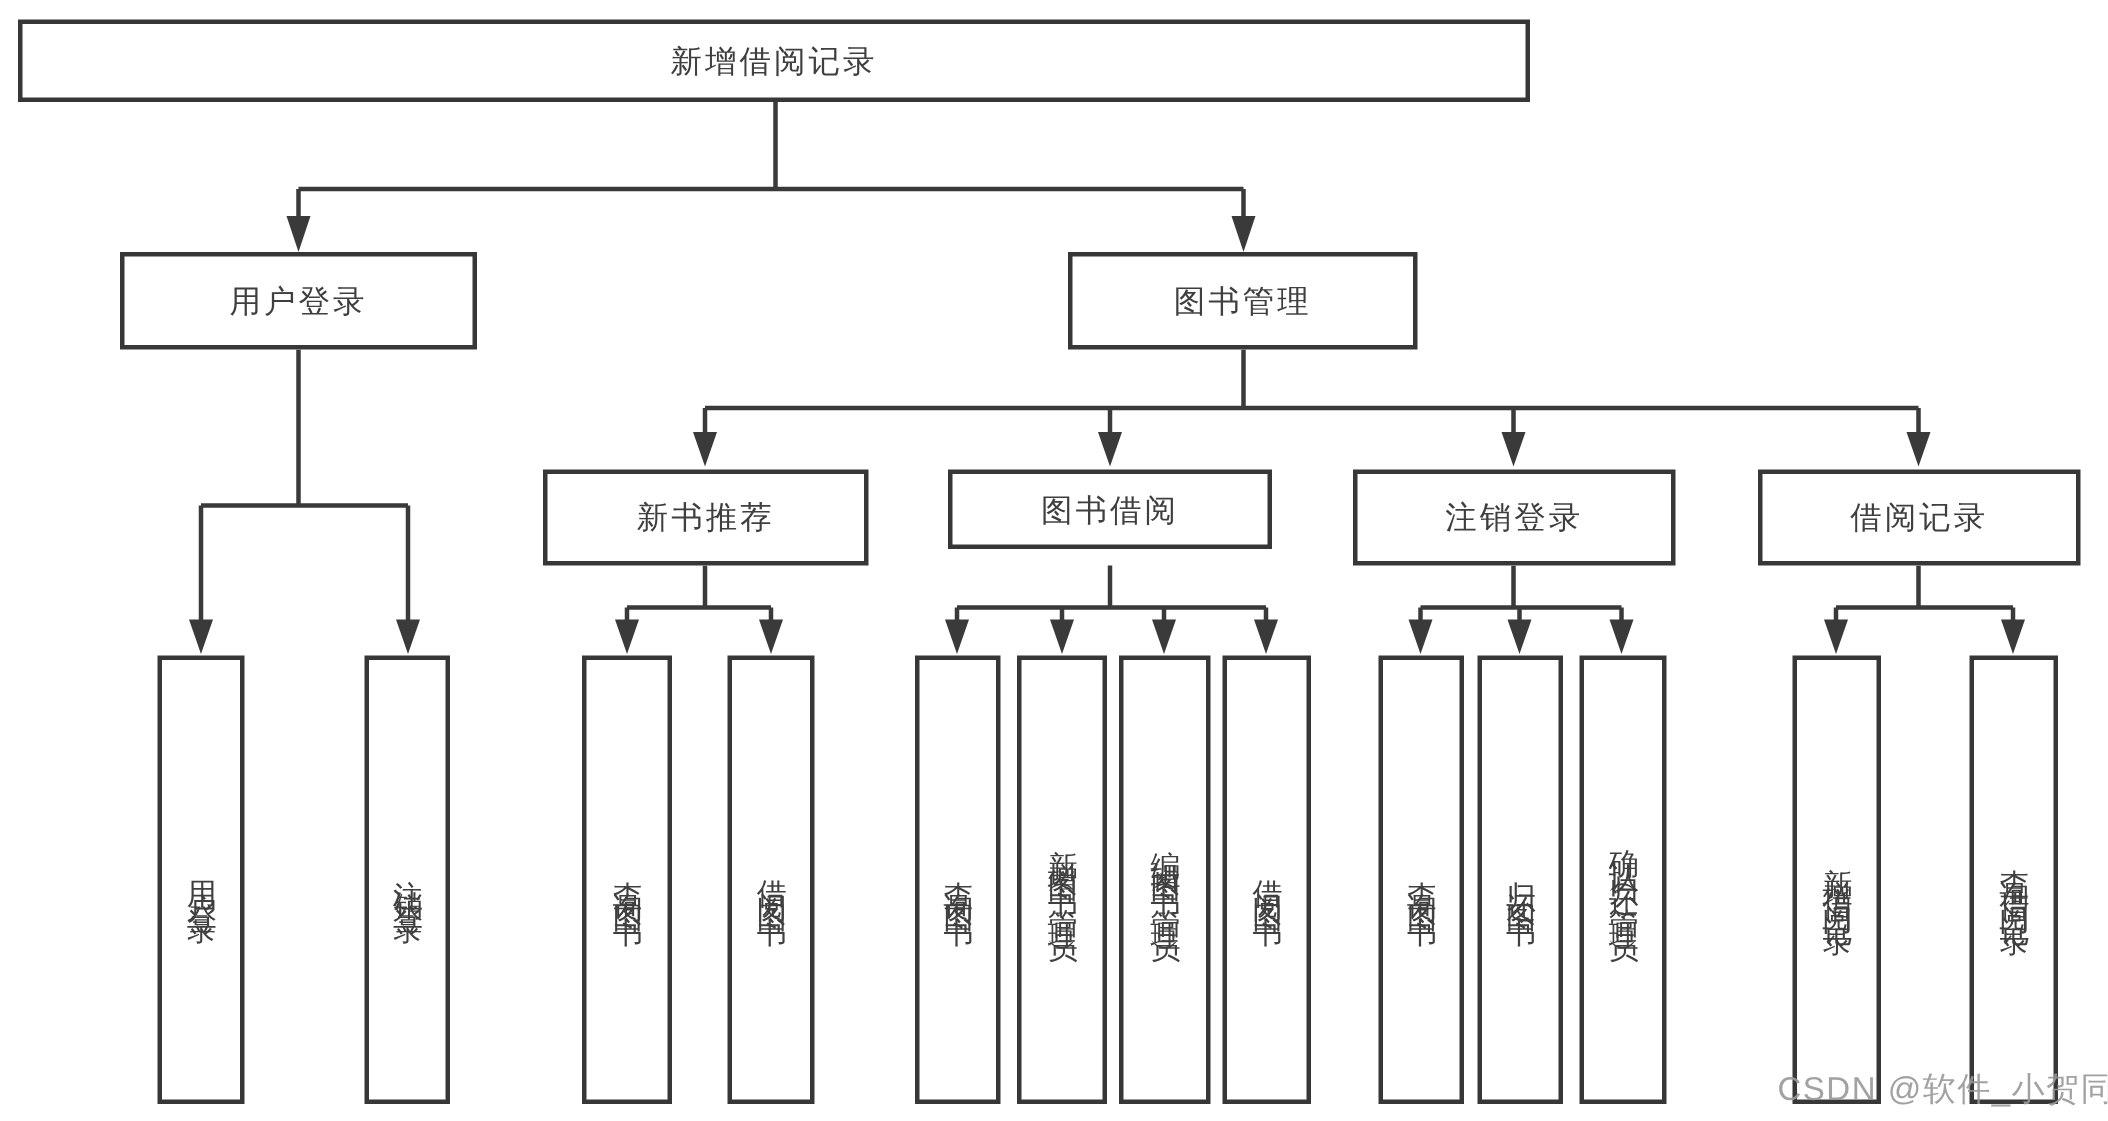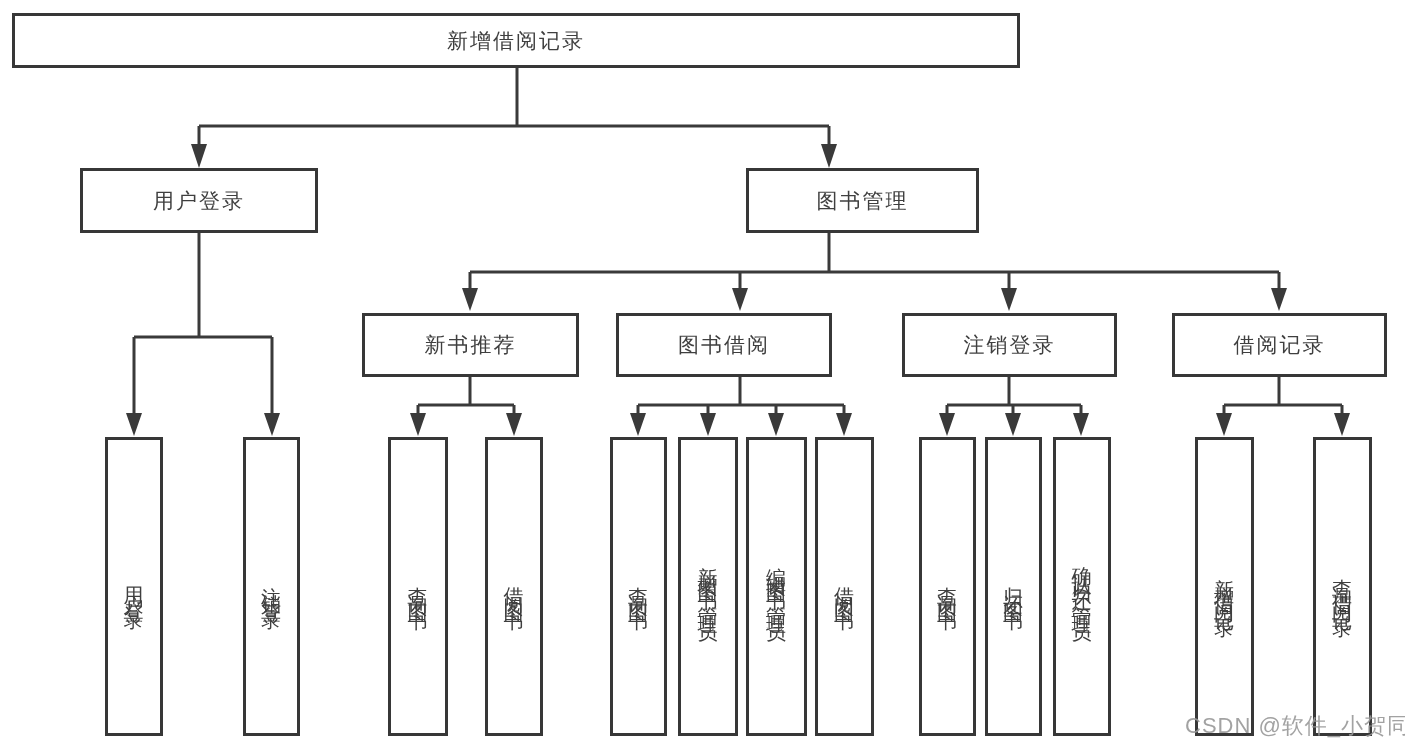--- a/index.html
+++ b/index.html
@@ -38,23 +38,23 @@
     text-orientation:mixed;
     font-size:20px;
     letter-spacing:8px;
     color:#3f3f3f;
     line-height:1;
   }
 
   
   .p-root   {left:12px;  top:13px;  width:1008px;height:55px;}
   .p-login  {left:80px;  top:168px; width:238px; height:65px;}
-  .p-mgmt   {left:746px; top:168px; width:233px; height:65px;}
+  .p-mgmt   {left:712px; top:168px; width:233px; height:65px;}
   .p-newbook{left:362px; top:313px; width:217px; height:64px;}
-  .p-borrow {left:616px; top:313px; width:216px; height:64px;}
+  .p-borrow {left:632px; top:313px; width:216px; height:53px;}
   .p-current{left:902px; top:313px; width:215px; height:64px;}
   .p-records{left:1172px;top:313px; width:215px; height:64px;}
 
   
   .g1a{left:105px; width:58px;}
   .g1b{left:243px; width:57px;}
   .g2a{left:388px; width:60px;}
   .g2b{left:485px; width:58px;}
   .g3a{left:610px; width:57px;}
   .g3b{left:678px; width:60px;}

